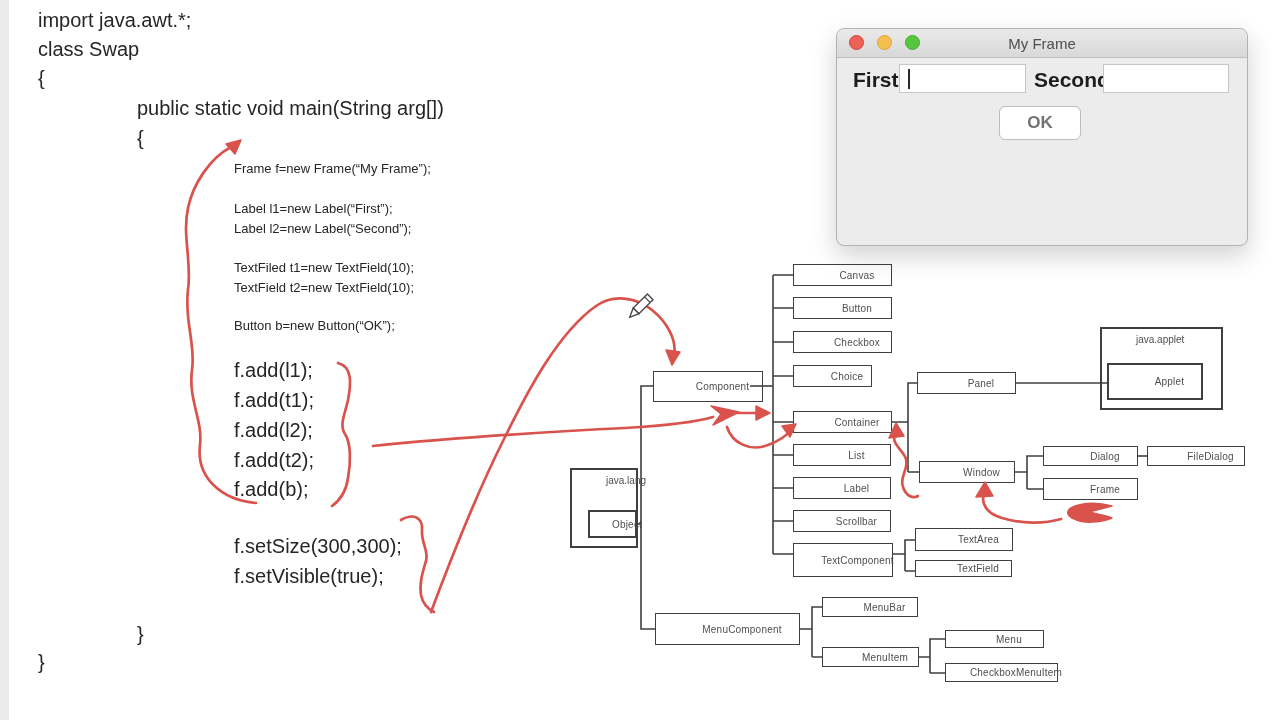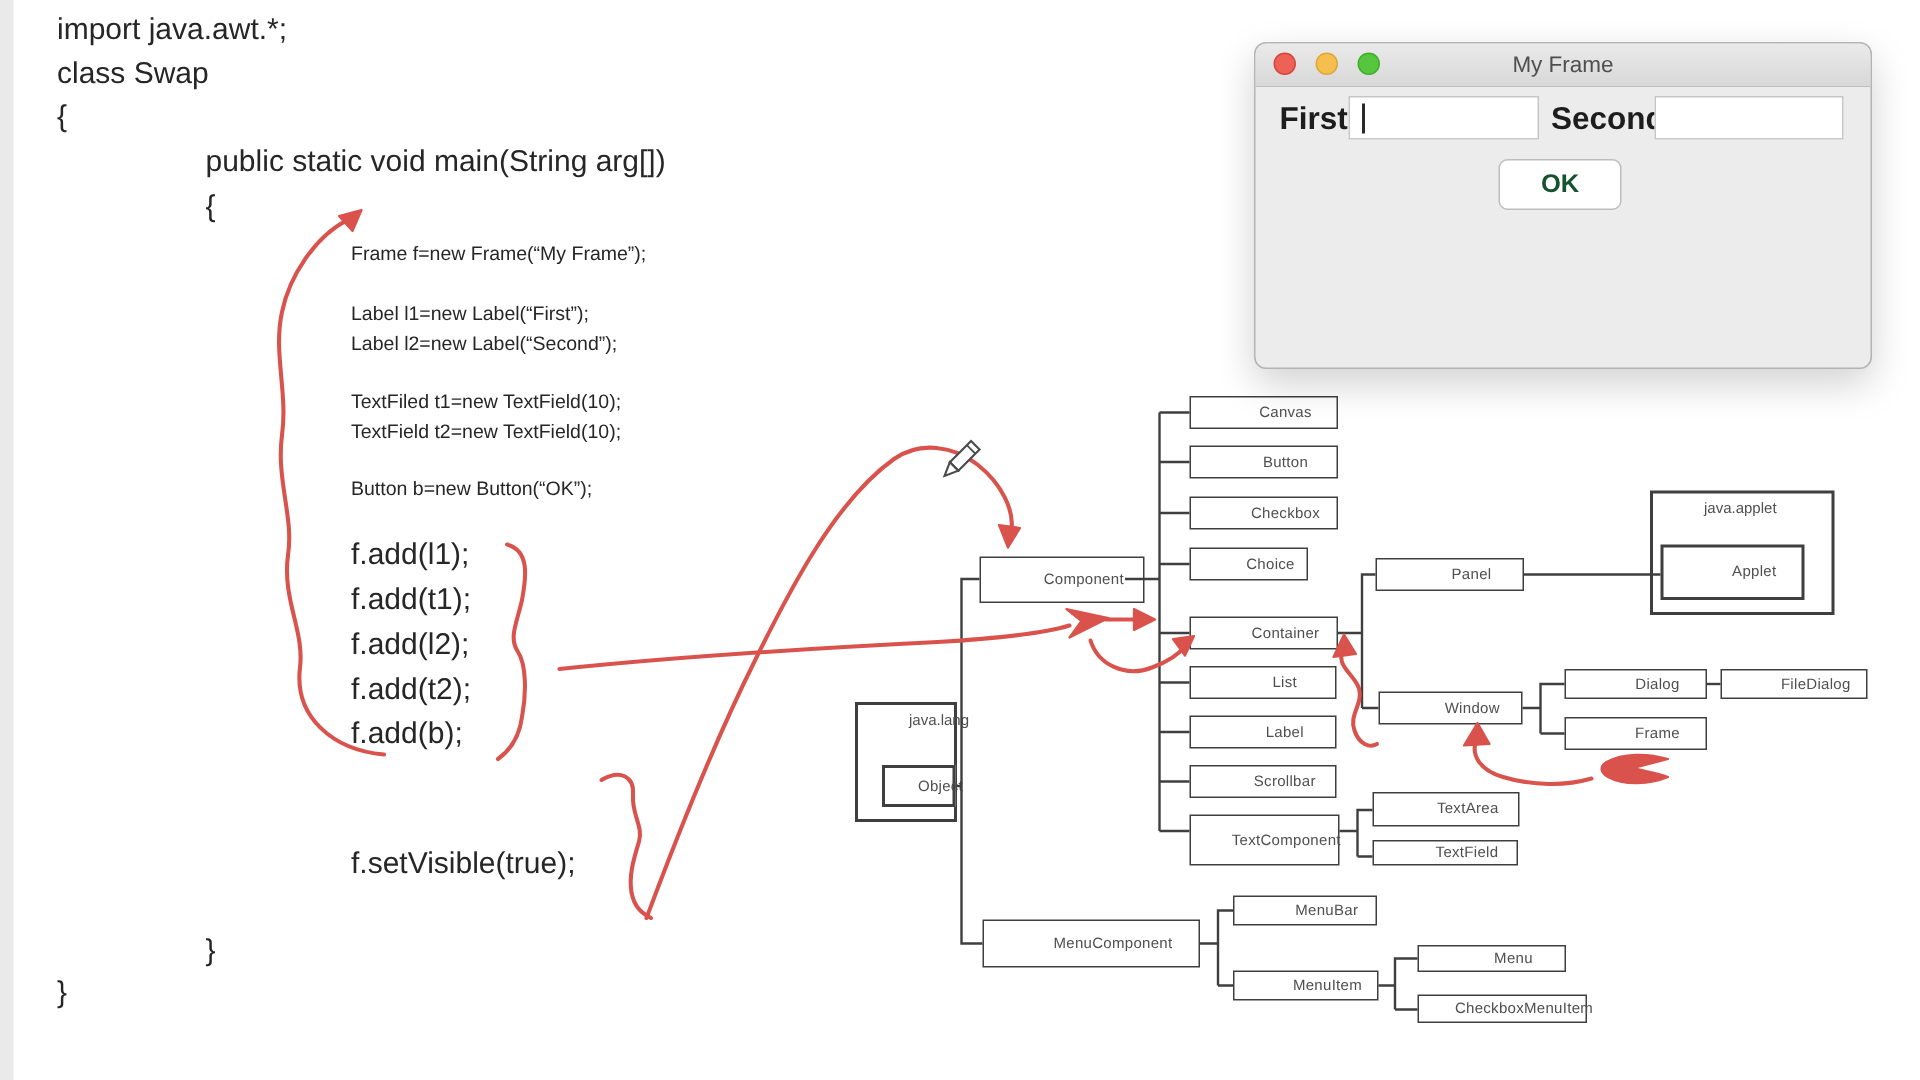--- a/index.html
+++ b/index.html
@@ -31,21 +31,21 @@
   .title{font-size:15px;color:#4f4f4f;}
   .lights{position:absolute;left:12px;top:6px;display:flex;gap:13px;}
   .light{width:15px;height:15px;border-radius:50%;box-sizing:border-box;}
   .light.red{background:#ee6156;border:1px solid #d6453c;}
   .light.yellow{background:#f5bf4f;border:1px solid #dfa636;}
   .light.green{background:#57c63f;border:1px solid #3fae2d;}
   .wlabel{position:absolute;font-size:21px;font-weight:600;color:#1d1d1d;}
   .tfield{position:absolute;background:#fff;border:1px solid #c6c6c6;box-sizing:border-box;}
   .caret{position:absolute;left:8px;top:4px;width:2px;height:20px;background:#2a2a2a;}
   .ok-btn{position:absolute;left:162px;top:77px;width:82px;height:28px;background:#ffffff;
-          border:1px solid #bdbdbd;border-radius:6px;font-size:17px;font-weight:600;color:#14532d;
+          border:1px solid #bdbdbd;border-radius:6px;font-size:17px;font-weight:600;color:#737373;
           display:flex;align-items:center;justify-content:center;font-family:inherit;padding:16px;}
 </style>
 </head>
 <body>
 
 <div id="screen">
   <div class="edge-strip"></div>
 
   <div class="code lg" style="left:38px;top:8px">import java.awt.*;</div>
   <div class="code lg" style="left:38px;top:37px">class Swap</div>
@@ -58,20 +58,21 @@
   <div class="code sm" style="left:234px;top:221px">Label l2=new Label(“Second”);</div>
   <div class="code sm" style="left:234px;top:260px">TextFiled t1=new TextField(10);</div>
   <div class="code sm" style="left:234px;top:280px">TextField t2=new TextField(10);</div>
   <div class="code sm" style="left:234px;top:318px">Button b=new Button(“OK”);</div>
 
   <div class="code lg" style="left:234px;top:358px">f.add(l1);</div>
   <div class="code lg" style="left:234px;top:388px">f.add(t1);</div>
   <div class="code lg" style="left:234px;top:418px">f.add(l2);</div>
   <div class="code lg" style="left:234px;top:448px">f.add(t2);</div>
   <div class="code lg" style="left:234px;top:477px">f.add(b);</div>
+  <div class="code lg" style="left:234px;top:534px">f.setSize(300,300);</div>
   <div class="code lg" style="left:234px;top:564px">f.setVisible(true);</div>
   <div class="code lg" style="left:137px;top:622px">}</div>
   <div class="code lg" style="left:38px;top:650px">}</div>
 
   <div class="pkg" style="left:570px;top:468px;width:68px;height:80px">
     <span class="pkg-label">java.lang</span>
   </div>
   <div class="dbox" style="left:588px;top:510px;width:49px;height:28px;border-width:2px">Object</div>
 
   <div class="dbox" style="left:653px;top:371px;width:110px;height:31px">Component</div>

